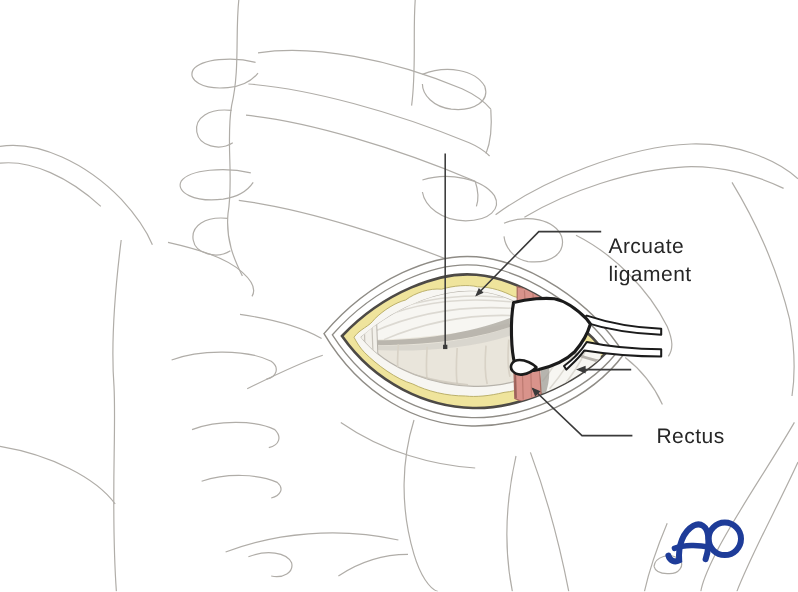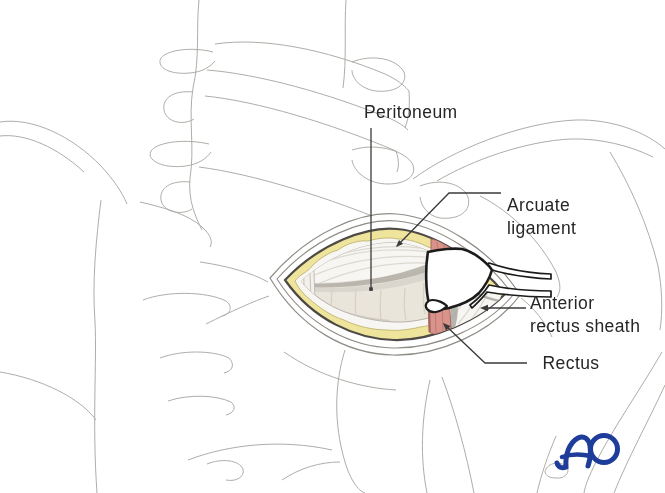--- a/index.html
+++ b/index.html
@@ -159,20 +159,18 @@
     <polygon class="ah" points="443,323 446,330.5 450.5,326"></polygon>
   </g>
 
   <g>
     <circle class="logo" cx="604" cy="449" r="13.5" stroke-width="5"></circle>
     <path class="logo" stroke-width="5" d="M557,463 C558,467 562,469 566,467 C565,455 569,443 578,438 C584,435 589,439 590,446 C591,453 590,460 588,466"></path>
     <path class="logo" stroke-width="4.5" d="M562,457 C570,454 582,454 591,456"></path>
   </g>
 </svg>
 
-<div class="lbl" style="left:364px;top:101px;width:120px;">Peritoneum</div>
 <div class="lbl" style="left:507px;top:182px;width:90px;margin-top:12px;">Arcuate ligament</div>
-<div class="lbl" style="left:530px;top:292px;width:118px;">Anterior rectus sheath</div>
-<div class="lbl" style="left:531px;top:352px;width:80px;text-align:center;">Rectus</div>
+<div class="lbl" style="left:547px;top:352px;width:80px;">Rectus</div>
 
 <span class="sr-only">AO</span>
 
 </div>
 
 </body></html>

